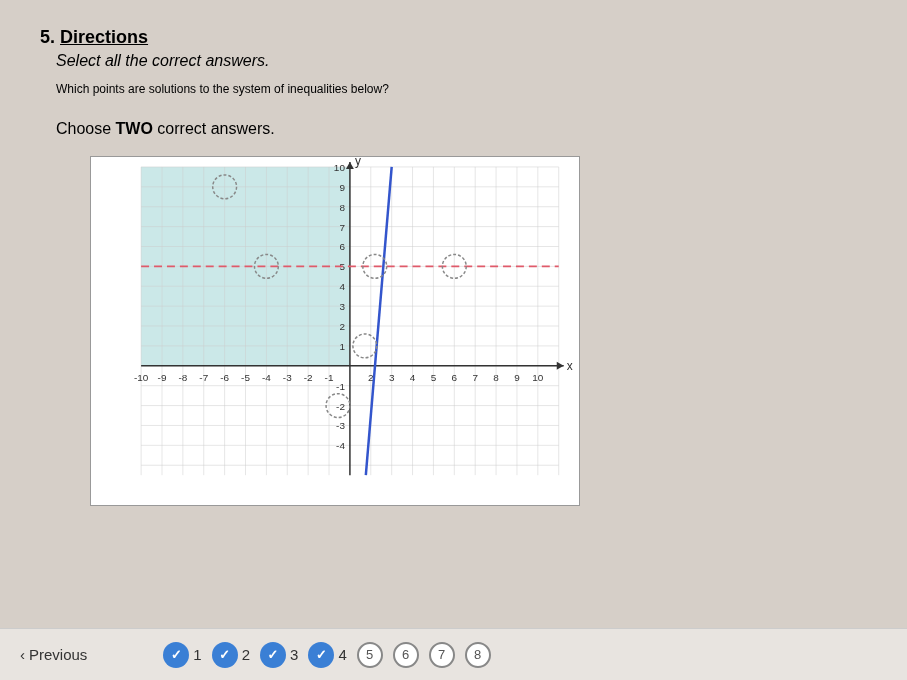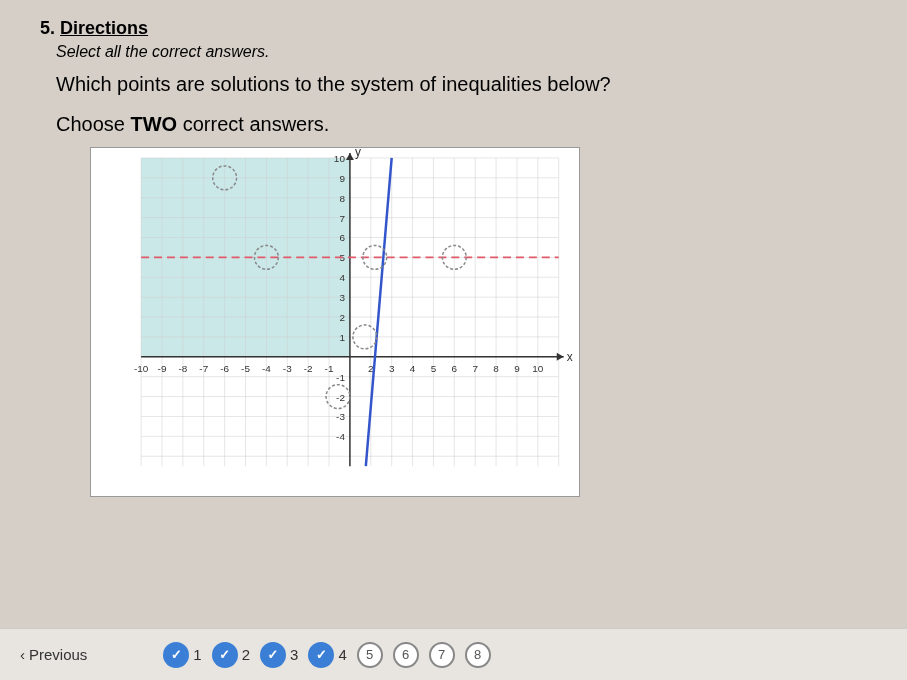--- a/index.html
+++ b/index.html
@@ -5,45 +5,45 @@
     * { box-sizing: border-box; margin: 0; padding: 0; }
     body {
       width: 907px;
       height: 680px;
       background-color: #d6cfc8;
       font-family: Arial, sans-serif;
       position: relative;
       overflow: hidden;
     }
     .page-content {
-      padding: 18px 40px;
+      padding: 27px 40px;
     }
     .question-number {
       font-size: 18px;
       font-weight: bold;
       margin-bottom: 4px;
     }
     .directions-link {
       text-decoration: underline;
       font-weight: bold;
     }
     .italic-text {
       font-style: italic;
       font-size: 16px;
       margin-bottom: 12px;
       margin-left: 16px;
     }
     .question-text {
-      font-size: 20px;
-      margin-bottom: 17px;
+      font-size: 12px;
+      margin-bottom: 24px;
       margin-left: 16px;
     }
     .choose-text {
-      font-size: 20px;
-      margin-bottom: 11px;
+      font-size: 16px;
+      margin-bottom: 18px;
       margin-left: 16px;
     }
     .choose-text strong {
       font-weight: bold;
     }
     .graph-container {
       margin-left: 50px;
       position: relative;
       width: 490px;
       height: 350px;

